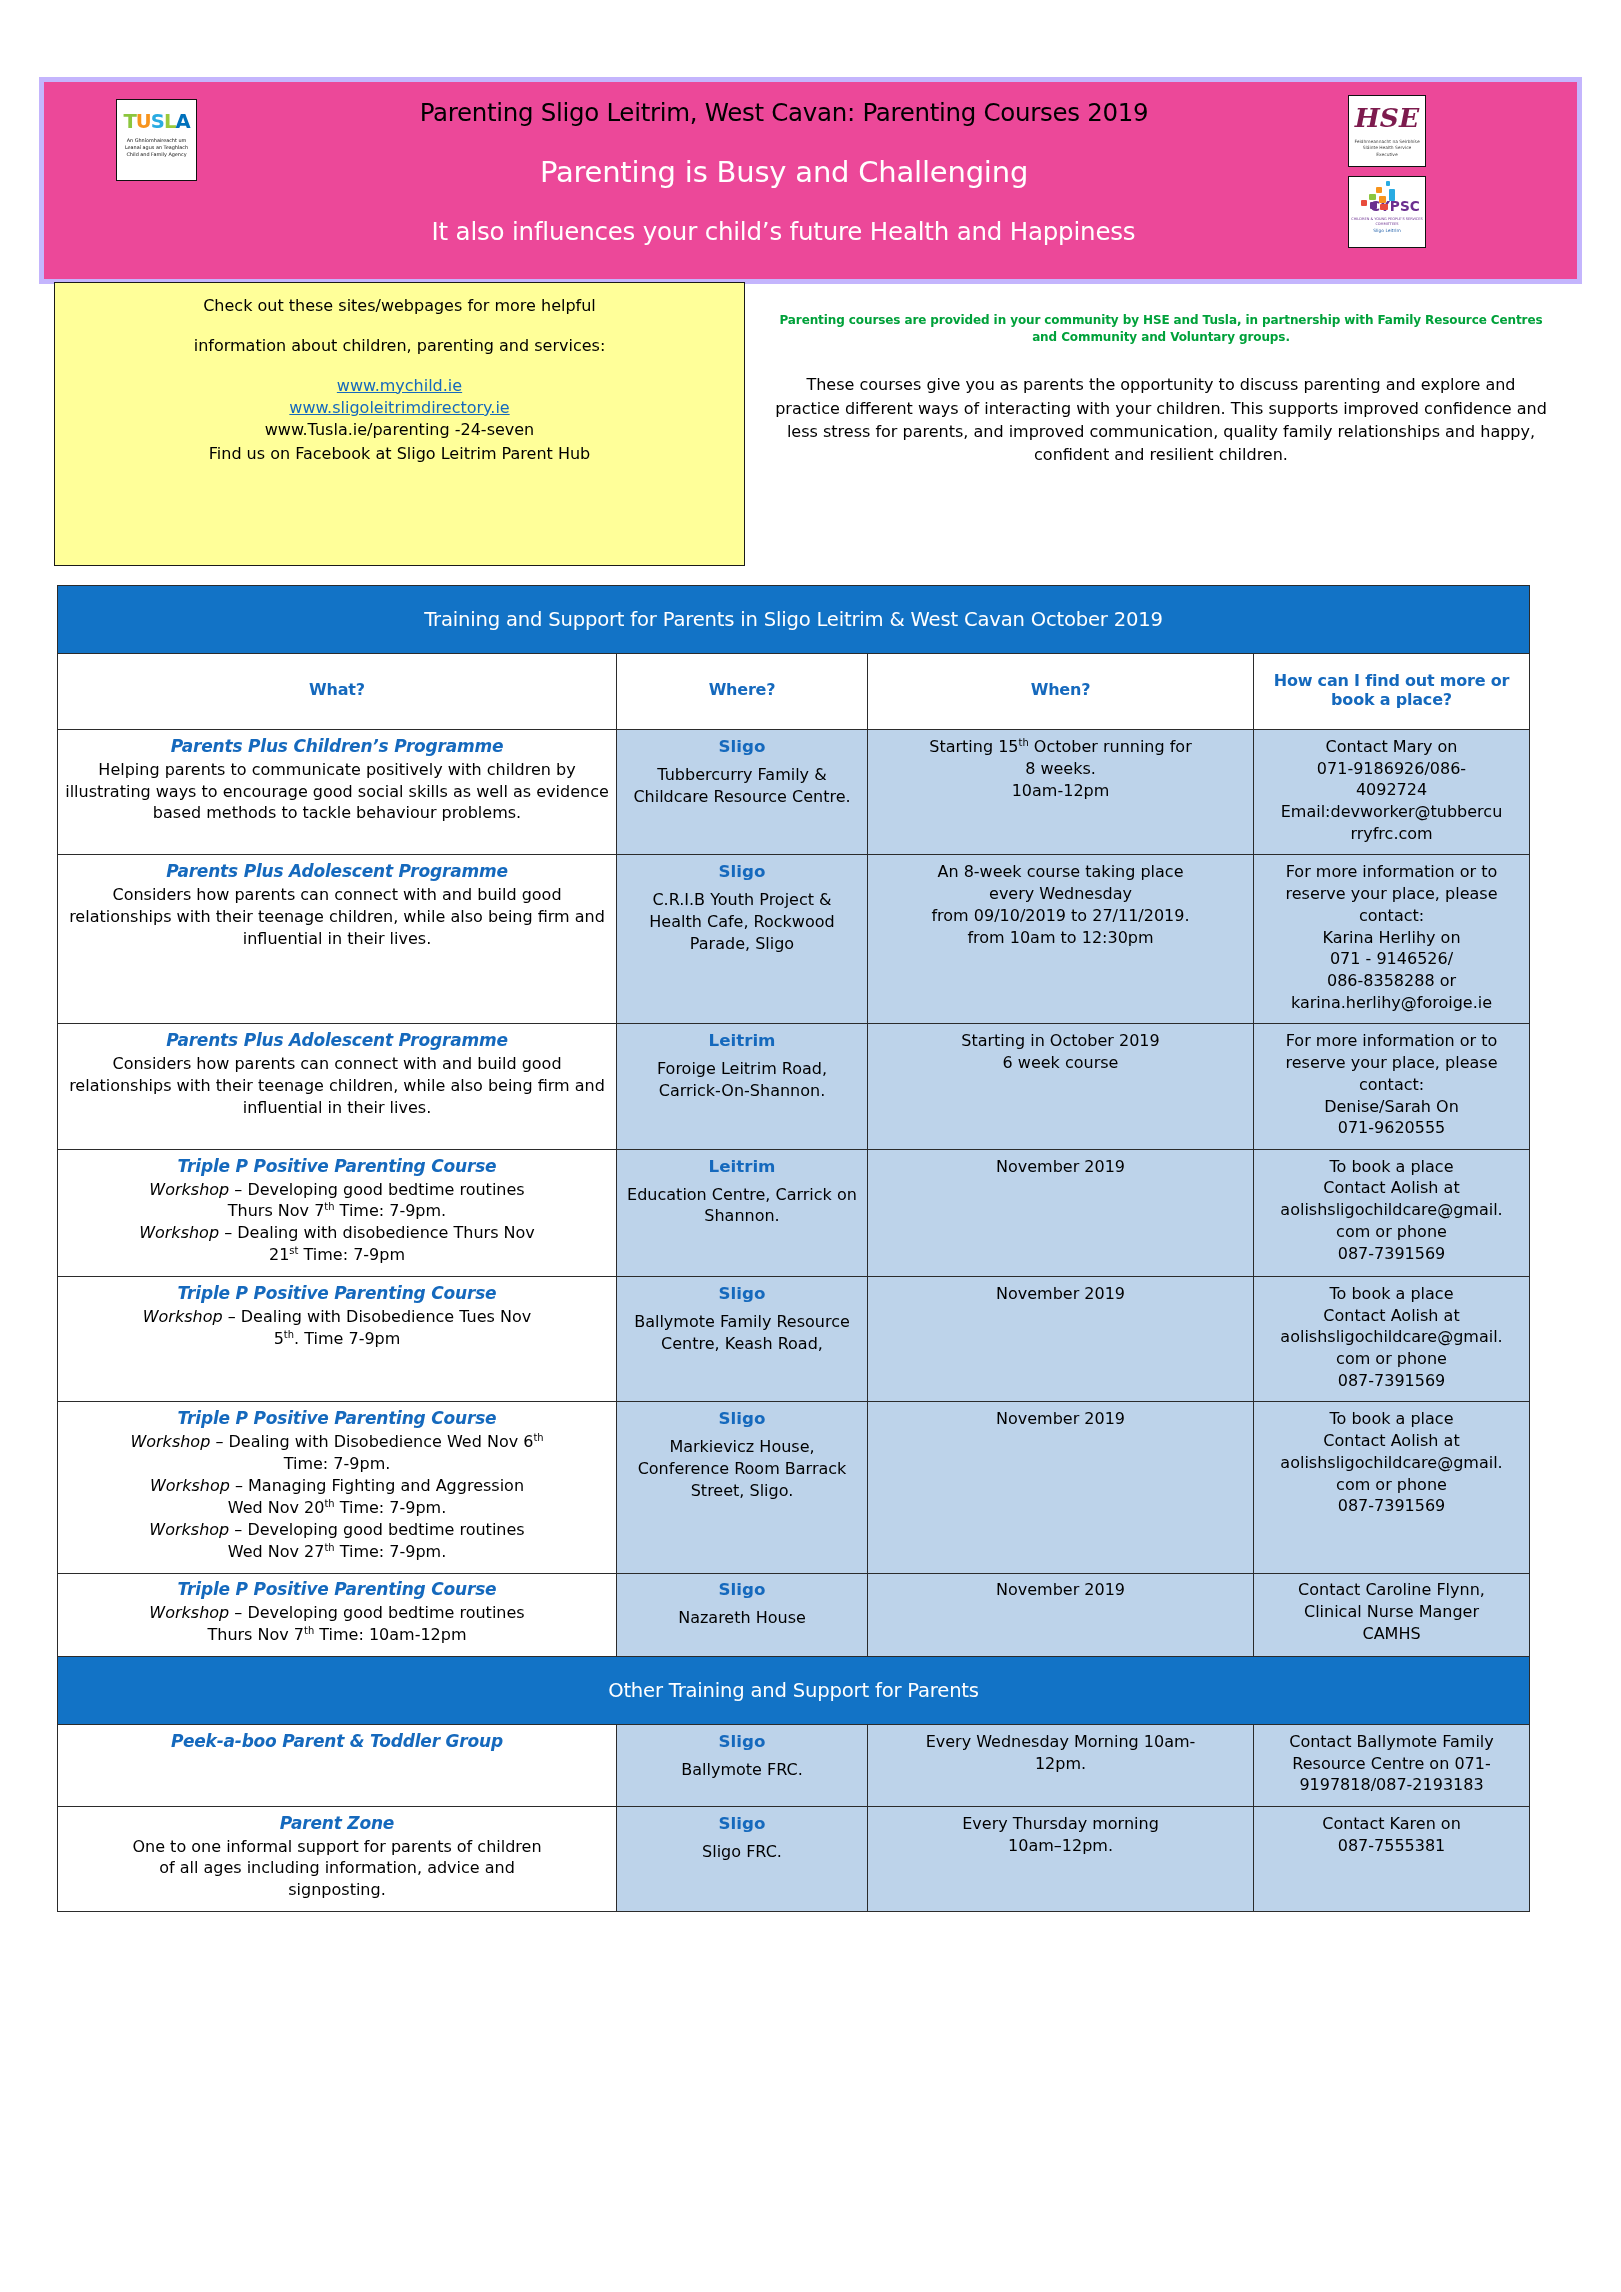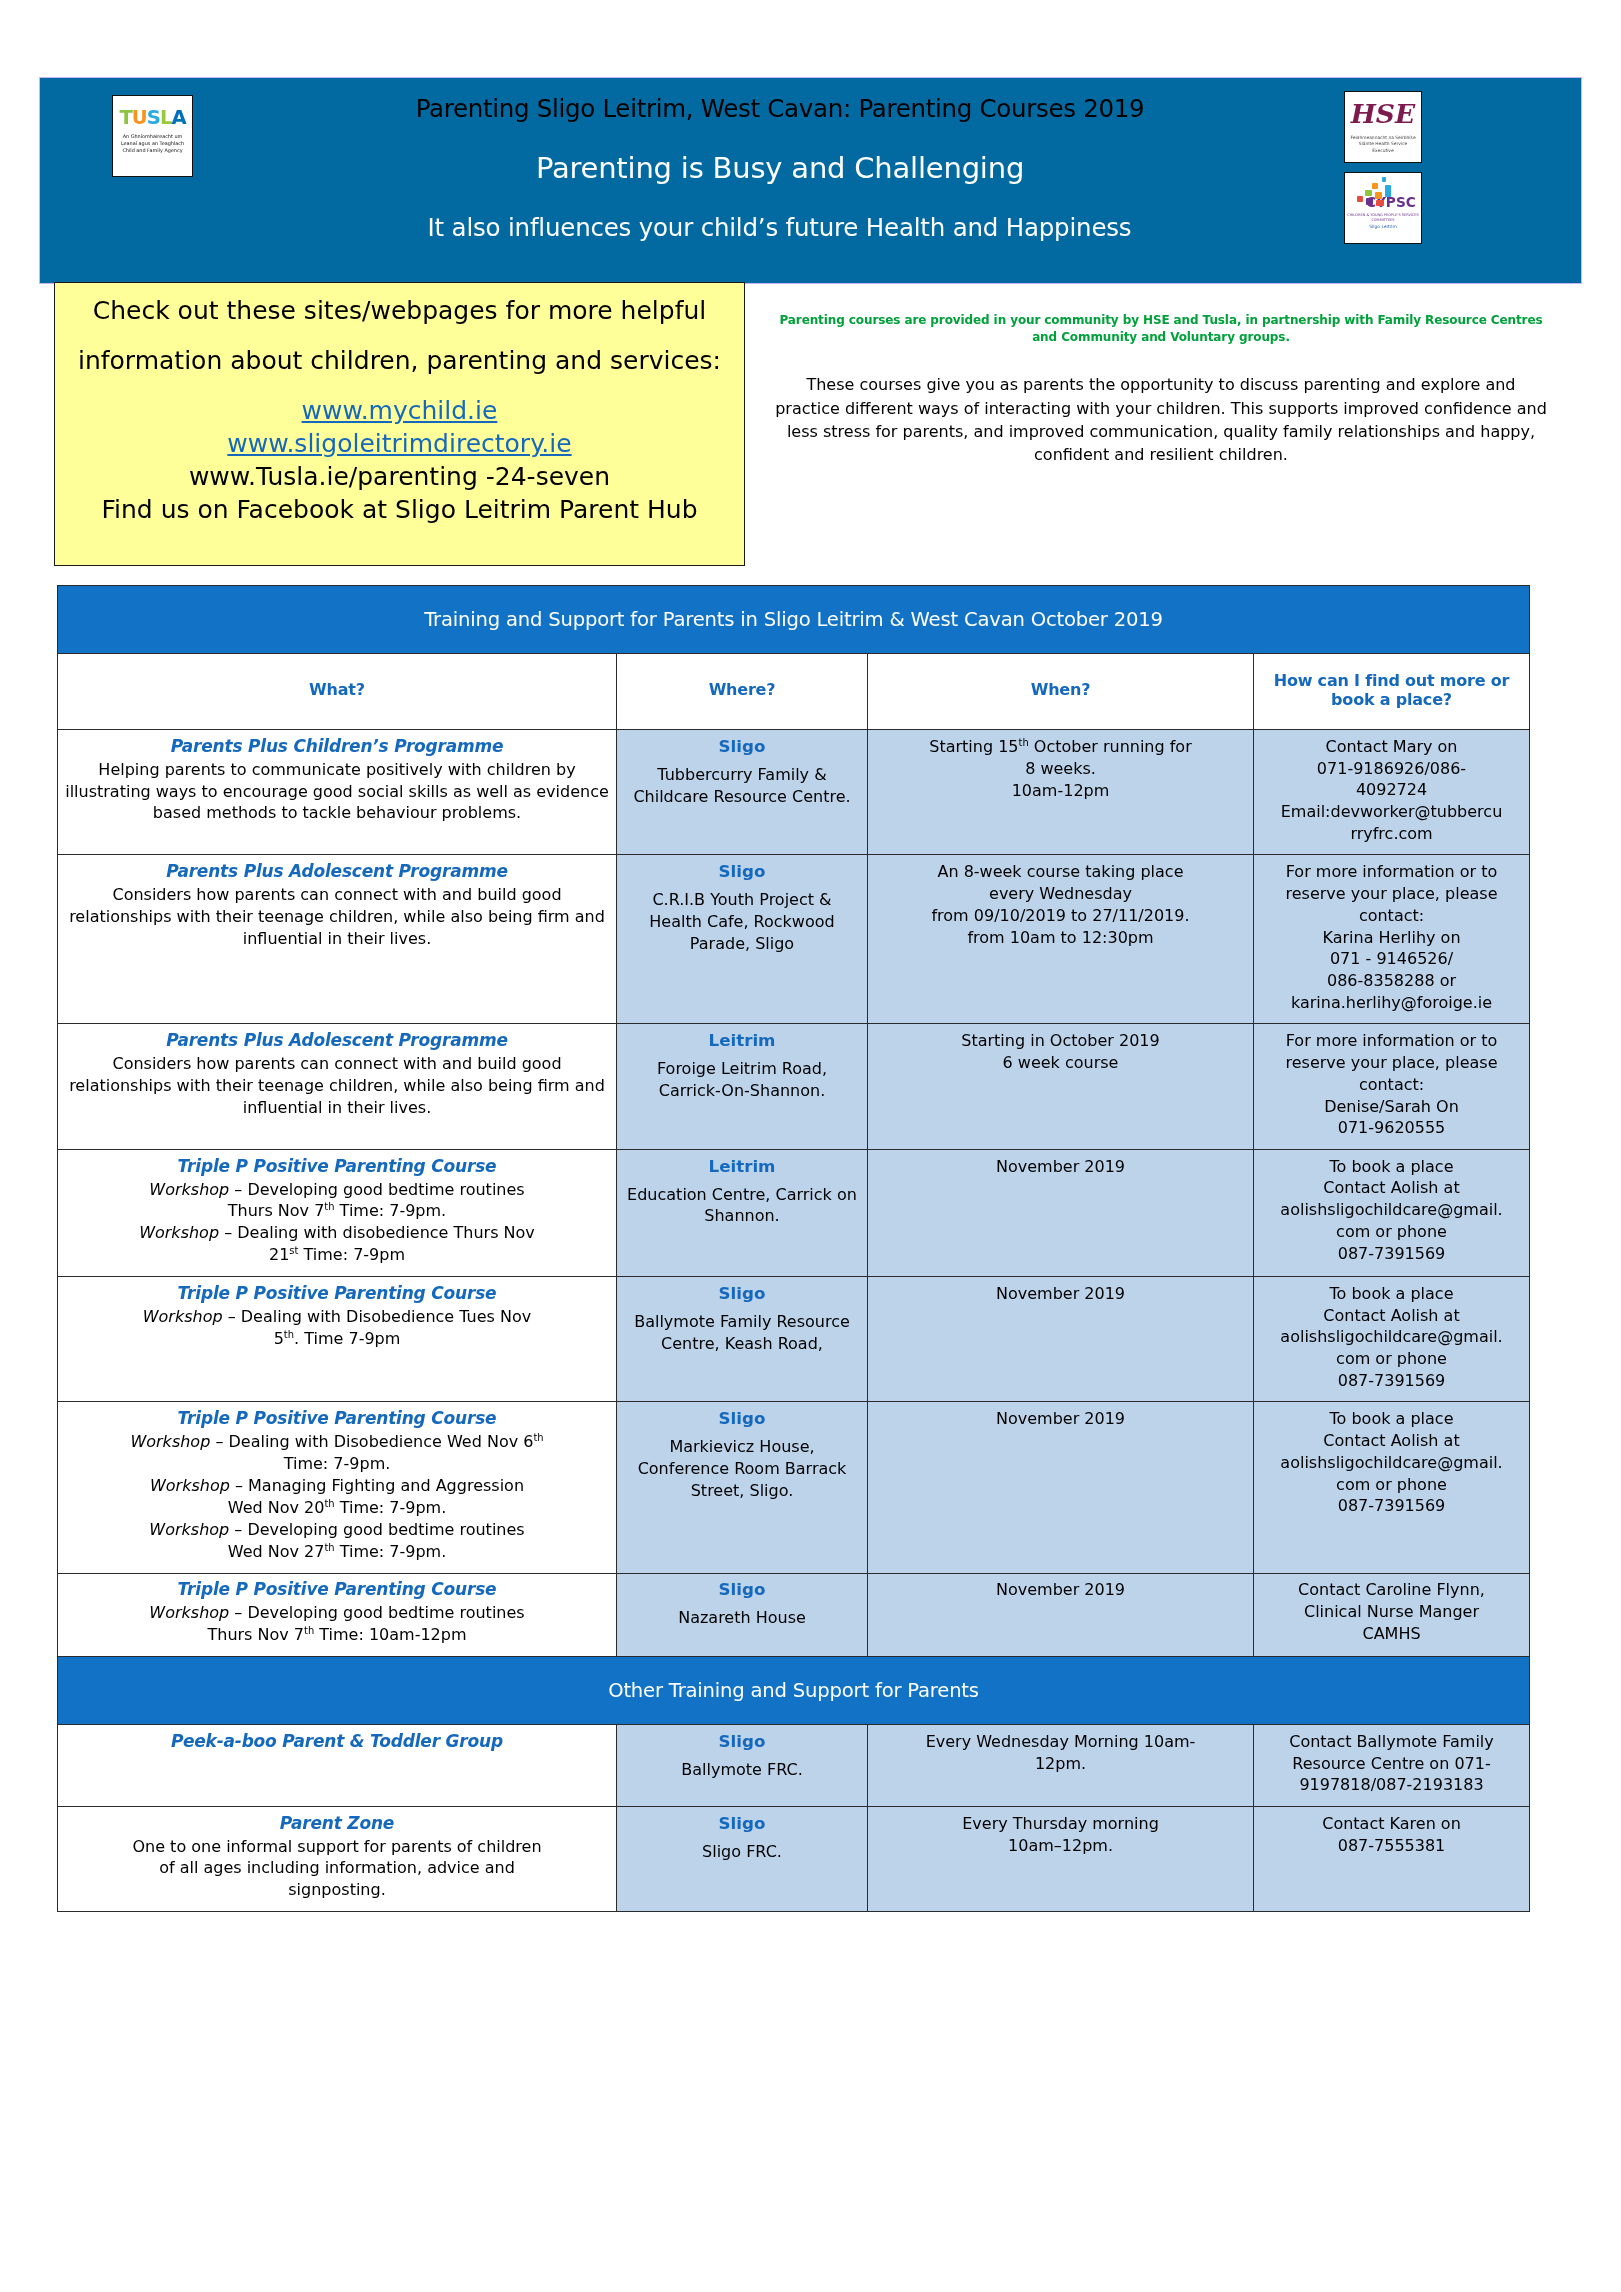--- a/index.html
+++ b/index.html
@@ -9,22 +9,22 @@
     background:#ffffff;
     font-family:"DejaVu Sans", sans-serif;
     position:relative;
     overflow:hidden;
   }
   .page { position:relative; width:1621px; height:2293px; }
 
   
   .banner {
     position:absolute; left:39px; top:77px; width:1543px; height:207px;
-    background:#0369a1;
-    border:1px solid #c4b5fd;
+    background:#ec4899;
+    border:5px solid #c4b5fd;
   }
   .logo-box {
     position:absolute; background:#fff; border:1px solid #111;
     display:flex; flex-direction:column; align-items:center; justify-content:flex-start;
     overflow:hidden;
   }
   .logo-tusla { left:72px; top:16.7px; width:81px; height:82px; padding-top:3.9px; }
   .tusla-word { font-size:19.6px; font-weight:bold; letter-spacing:-1px; line-height:1; margin-top:8.8px; }
   .tusla-word span:nth-child(1){ color:#8cc63e; }
   .tusla-word span:nth-child(2){ color:#f7941d; }
@@ -57,21 +57,21 @@
     position:absolute; left:176px; top:135px; width:1127px; text-align:center;
     font-size:24.5px; color:#ffffff; letter-spacing:-0.2px;
   }
 
   
   .yellowbox {
     position:absolute; left:54px; top:282px; width:691px; height:284px;
     background:#FFFF99; border:1px solid #1a1a1a;
     padding:13.7px 19.6px 0 19.6px;
     text-align:center;
-    font-size:25px; color:#000; line-height:1.15;
+    font-size:16px; color:#000; line-height:1.15;
   }
   .yellowbox .ln { margin-bottom:21.6px; }
   .yellowbox .lnk { color:#1569BD; text-decoration:underline; display:block; margin-bottom:3.9px; }
   .yellowbox .plain { display:block; margin-bottom:4.9px; }
 
   
   .rightcol {
     position:absolute; left:774px; top:312px; width:774px;
     text-align:center;
   }

